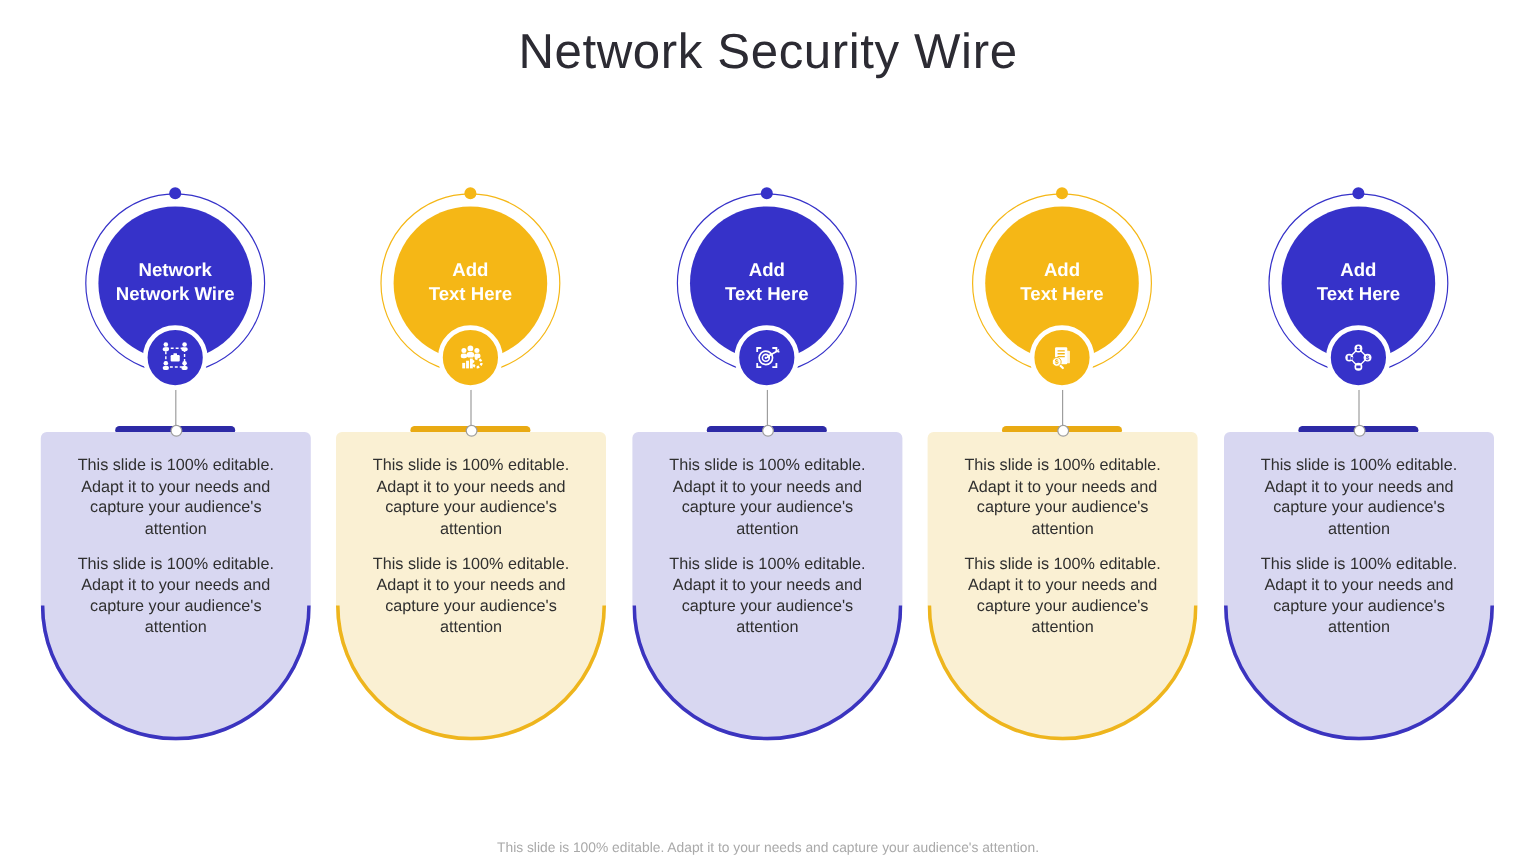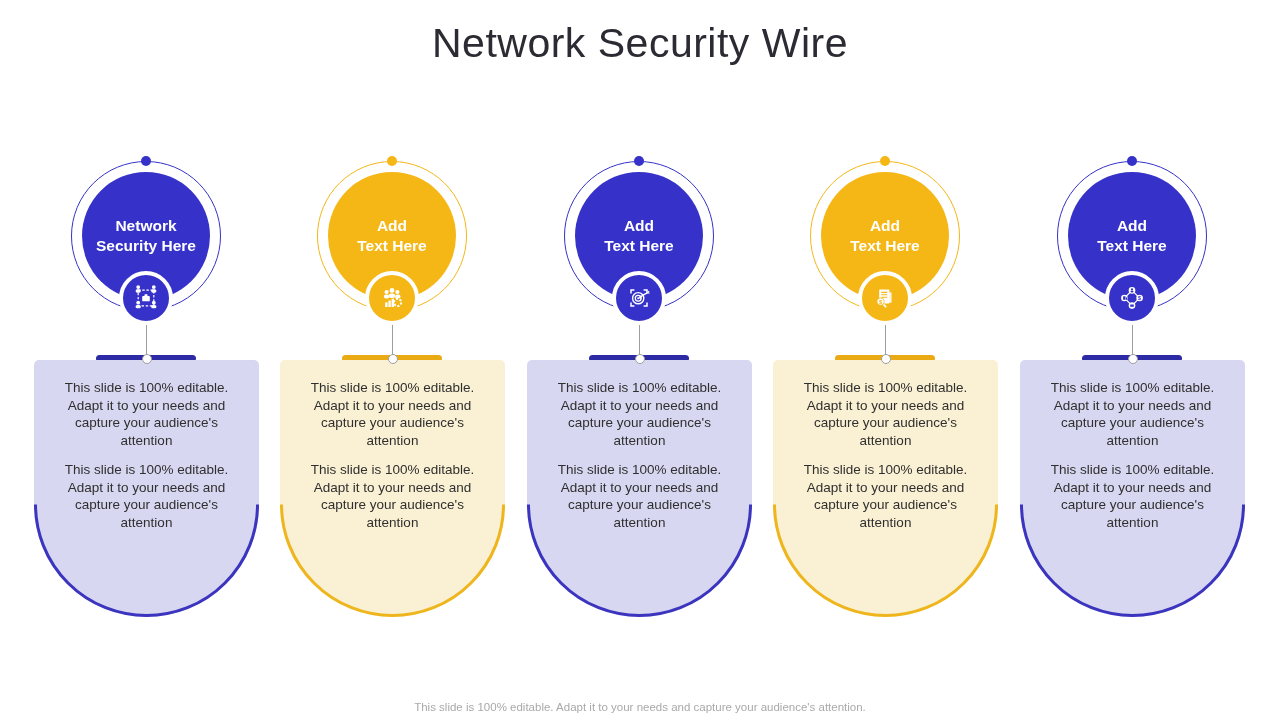--- a/index.html
+++ b/index.html
@@ -67,21 +67,21 @@
 </head>
 <body>
 
 <div class="slide-title">Network Security Wire</div>
 
 <div class="col c1 theme-blue">
   <div class="ring"></div>
   <div class="orbit-dot"></div>
   <div class="bubble">
     <div class="bubble-label">Network
-Security Here</div>
+Network Wire</div>
   </div>
   <div class="vline"></div>
   <div class="icon-badge">
     <svg width="30" height="30" viewBox="0 0 30 30">
       <rect x="7.2" y="7.2" width="15.6" height="15.6" fill="none" stroke="#fff" stroke-width="1.2" stroke-dasharray="2.4 1.7"></rect>
       <circle cx="7.2" cy="4.1" r="1.9" fill="#fff"></circle>
         <rect x="4.6" y="6.3" width="5.2" height="3.4" rx="1.6" fill="#fff"></rect>
       <circle cx="22.8" cy="4.1" r="1.9" fill="#fff"></circle>
         <rect x="20.2" y="6.3" width="5.2" height="3.4" rx="1.6" fill="#fff"></rect>
       <circle cx="7.2" cy="19.7" r="1.9" fill="#fff"></circle>

